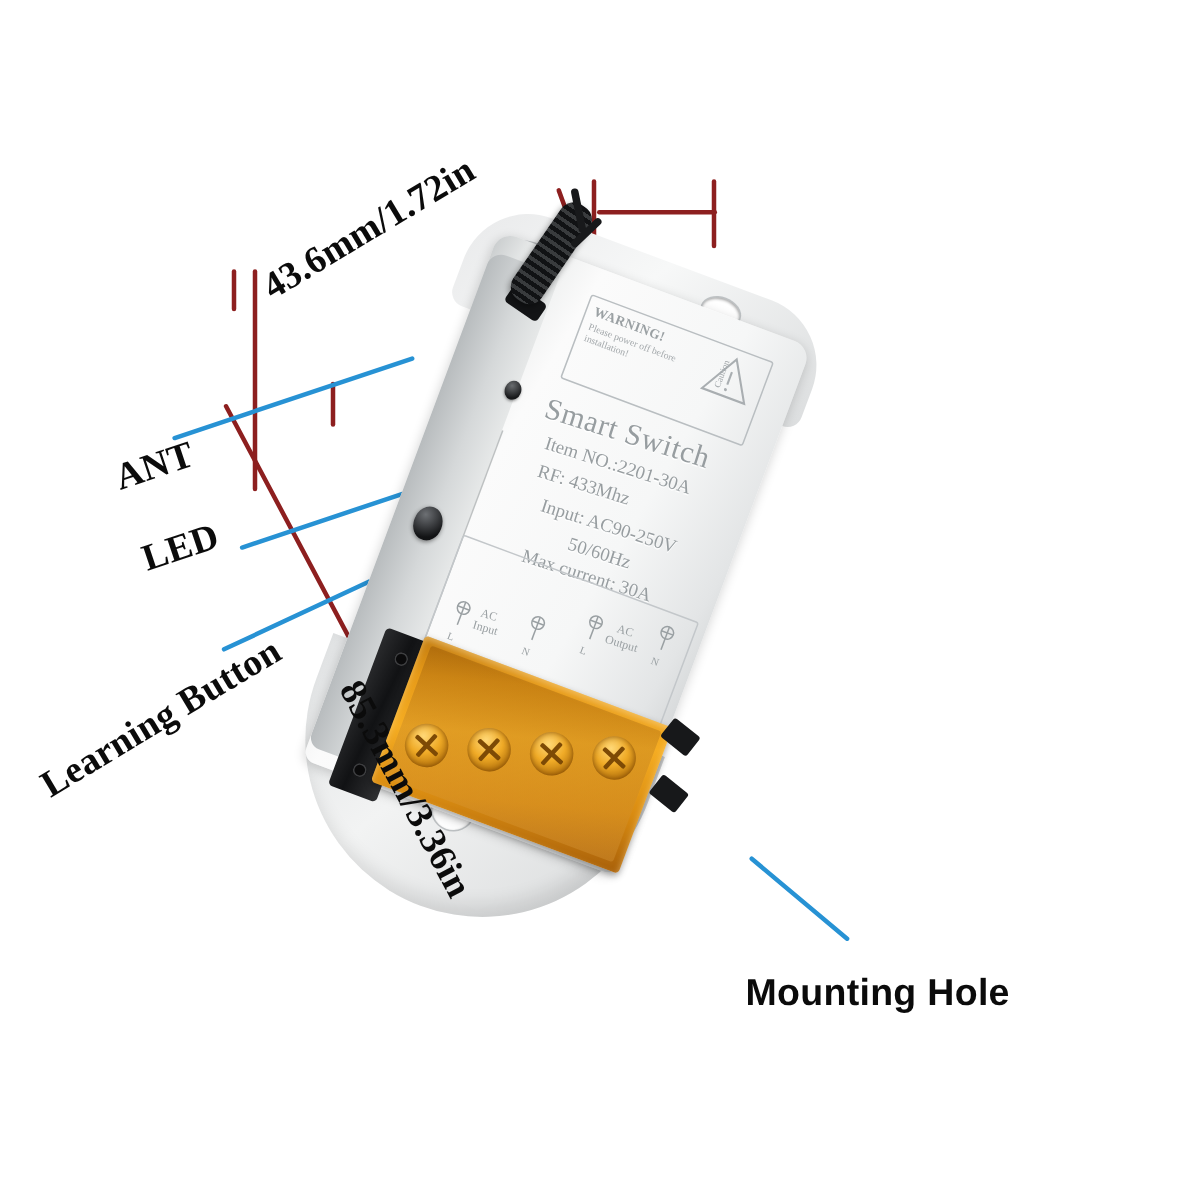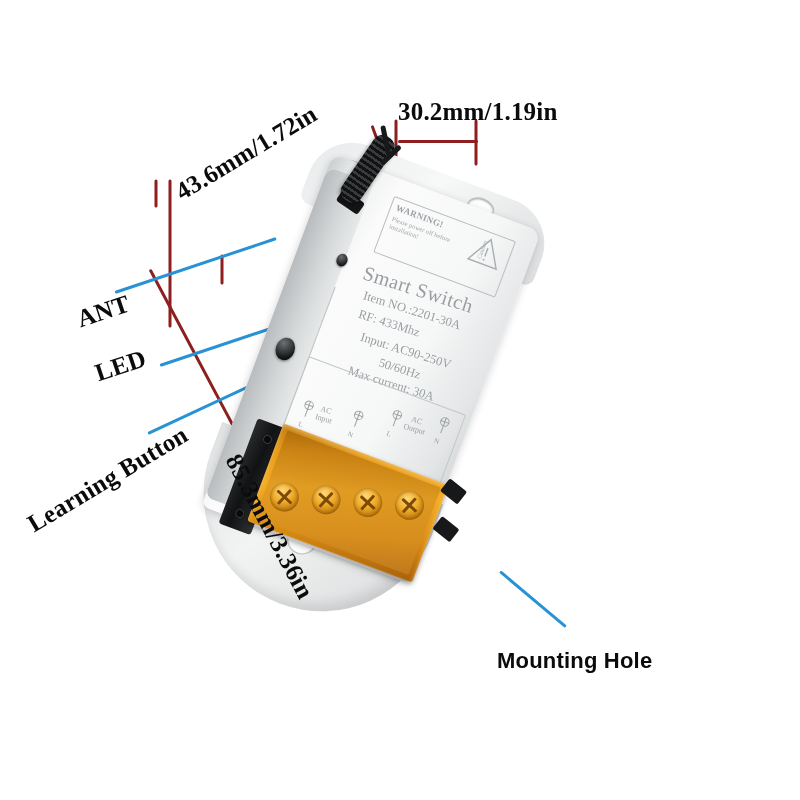--- a/index.html
+++ b/index.html
@@ -465,25 +465,24 @@
       <div class="screw" style="left:52px; top:42px;"></div>
       <div class="screw" style="left:92px; top:30px;"></div>
       <div class="screw" style="left:132px; top:18px;"></div>
     </div>
     <div class="tb-cap" style="left:244px; top:292px; width:22px; height:16px; transform:rotate(18deg);"></div>
     <div class="tb-cap" style="left:250px; top:330px; width:22px; height:16px; transform:rotate(18deg);"></div>
   </div>
 
   <div class="callout" style="left:178px; top:180px; font-size:25px; transform:rotate(-31deg);">43.6mm/1.72in</div>
 
-  <div class="callout" style="left:398px; top:98px; font-size:25px;">30.2mm/1.19in</div>
 
   <div class="callout" style="left:232px; top:442px; font-size:25px; transform:rotate(62deg);">85.3mm/3.36in</div>
 
   <div class="callout" style="left:78px; top:306px; font-size:25px; transform:rotate(-18.5deg);">ANT</div>
 
   <div class="callout" style="left:96px; top:360px; font-size:25px; transform:rotate(-18.5deg);">LED</div>
 
   <div class="callout" style="left:30px; top:512px; font-size:25px; transform:rotate(-31deg);">Learning Button</div>
 
-  <div class="callout sans" style="left:497px; top:648px; font-size:22px;">Mounting Hole</div>
+  <div class="callout sans" style="left:497px; top:648px; font-size:25px;">Mounting Hole</div>
 
 </div>
 
 </body></html>

